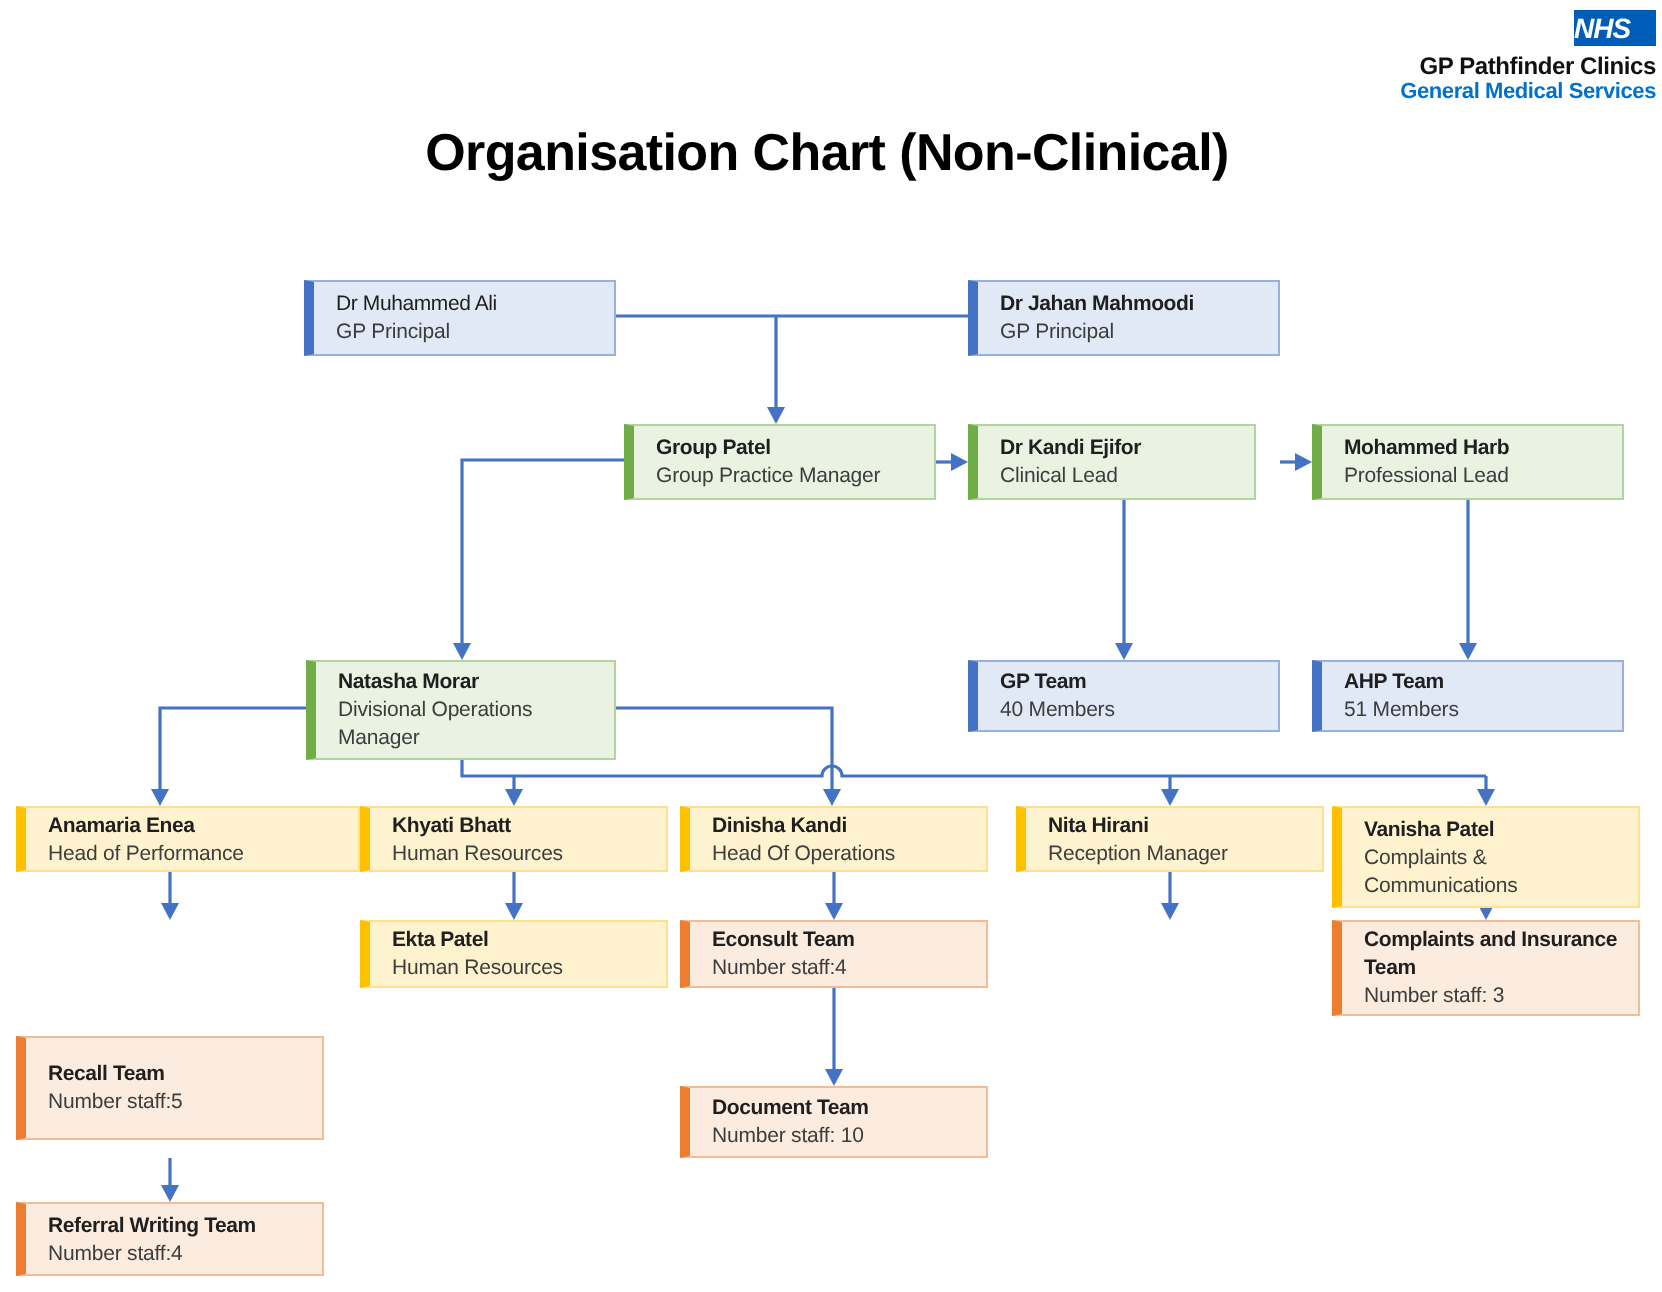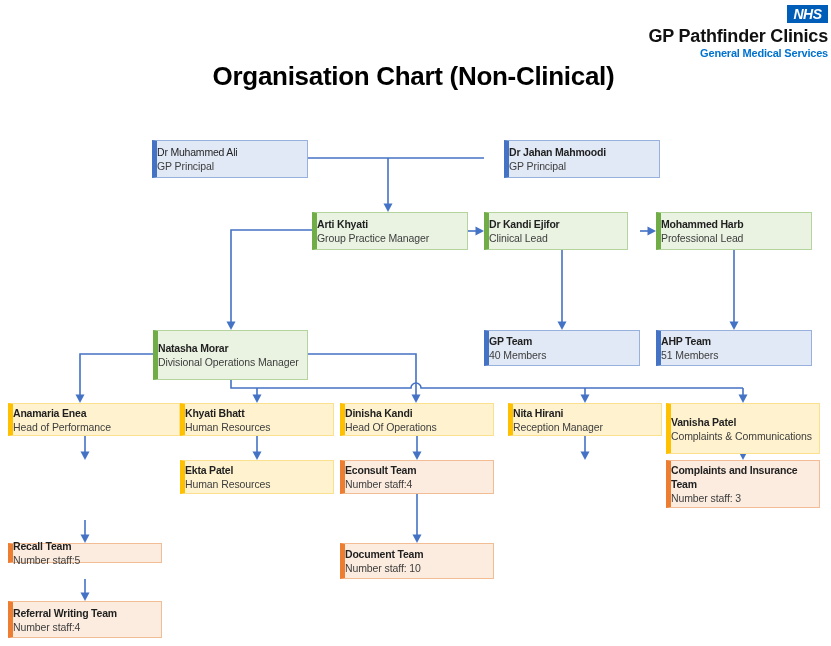--- a/index.html
+++ b/index.html
@@ -13,28 +13,28 @@
     position:absolute; left:0; top:61px; width:781px; text-align:center;
     font-size:26px; font-weight:700; color:#000; letter-spacing:-0.3px;margin-left:23px;
   }
   #logo {
     position:absolute; top:5px; right:3px; display:flex; flex-direction:column;
     align-items:flex-end;
   }
   #nhs-box {
     width:41px; height:18px; background:var(--nhs_blue); color:#fff;
     font-weight:700; font-style:italic; font-size:14px; line-height:18px;
-    text-align:center; letter-spacing:-0.5px;
+    letter-spacing:-0.5px;
   }
-  #logo-org { margin-top:3px; font-weight:700; font-size:18px; color:#111; letter-spacing:-0.2px; }
+  #logo-org { margin-top:3px; font-weight:700; font-size:12px; color:#111; letter-spacing:-0.2px; }
   #logo-tagline { font-weight:700; font-size:11px; color:var(--tagline_blue); letter-spacing:-0.2px; }
   
   .node {
     position:absolute; display:flex; flex-direction:column; justify-content:center;
-    padding-right:3px; border:1px solid; line-height:14px;
+    padding-left:11px; padding-right:3px; border:1px solid; line-height:14px;
   }
   .node .name { font-size:10.5px; font-weight:700; color:var(--name_text); letter-spacing:-0.2px; }
   .node .name.name-regular { font-weight:400; }
   .node .role { font-size:10.5px; font-weight:400; color:var(--role_text); letter-spacing:-0.1px; }
   .c-blue   { background:var(--blue_fill);   border-color:var(--blue_border);   border-left:5px solid var(--blue); }
   .c-green  { background:var(--green_fill);  border-color:var(--green_border);  border-left:5px solid var(--green); }
   .c-gold   { background:var(--gold_fill);   border-color:var(--gold_border);   border-left:5px solid var(--gold); }
   .c-orange { background:var(--orange_fill); border-color:var(--orange_border); border-left:5px solid var(--orange); }
   
   #connector-layer { position:absolute; left:0; top:0; pointer-events:none; }
@@ -78,27 +78,27 @@
     <path class="conn" d="M743,452 V453" marker-end="url(#arr)"></path>
     <path class="conn" d="M85,520 V536" marker-end="url(#arr)"></path>
     <path class="conn" d="M417,494 V536" marker-end="url(#arr)"></path>
     <path class="conn" d="M85,579 V594" marker-end="url(#arr)"></path>
   </svg>
 
   <div class="node c-blue" style="left:152px;top:140px;width:156px;height:38px">
     <div class="name name-regular">Dr Muhammed Ali</div>
     <div class="role">GP Principal</div>
   </div>
-  <div class="node c-blue" style="left:504px;top:140px;width:156px;height:38px">
+  <div class="node c-blue" style="left:484px;top:140px;width:156px;height:38px">
     <div class="name">Dr Jahan Mahmoodi</div>
     <div class="role">GP Principal</div>
   </div>
 
   <div class="node c-green" style="left:312px;top:212px;width:156px;height:38px">
-    <div class="name">Arti Khyati</div>
+    <div class="name">Group Patel</div>
     <div class="role">Group Practice Manager</div>
   </div>
   <div class="node c-green" style="left:484px;top:212px;width:144px;height:38px">
     <div class="name">Dr Kandi Ejifor</div>
     <div class="role">Clinical Lead</div>
   </div>
   <div class="node c-green" style="left:656px;top:212px;width:156px;height:38px">
     <div class="name">Mohammed Harb</div>
     <div class="role">Professional Lead</div>
   </div>
@@ -143,21 +143,21 @@
   </div>
   <div class="node c-orange" style="left:340px;top:460px;width:154px;height:34px">
     <div class="name">Econsult Team</div>
     <div class="role">Number staff:4</div>
   </div>
   <div class="node c-orange" style="left:666px;top:460px;width:154px;height:48px">
     <div class="name">Complaints and Insurance Team</div>
     <div class="role">Number staff: 3</div>
   </div>
 
-  <div class="node c-orange" style="left:8px;top:543px;width:154px;height:20px">
+  <div class="node c-orange" style="left:8px;top:518px;width:154px;height:52px">
     <div class="name">Recall Team</div>
     <div class="role">Number staff:5</div>
   </div>
   <div class="node c-orange" style="left:340px;top:543px;width:154px;height:36px">
     <div class="name">Document Team</div>
     <div class="role">Number staff: 10</div>
   </div>
 
   <div class="node c-orange" style="left:8px;top:601px;width:154px;height:37px">
     <div class="name">Referral Writing Team</div>

